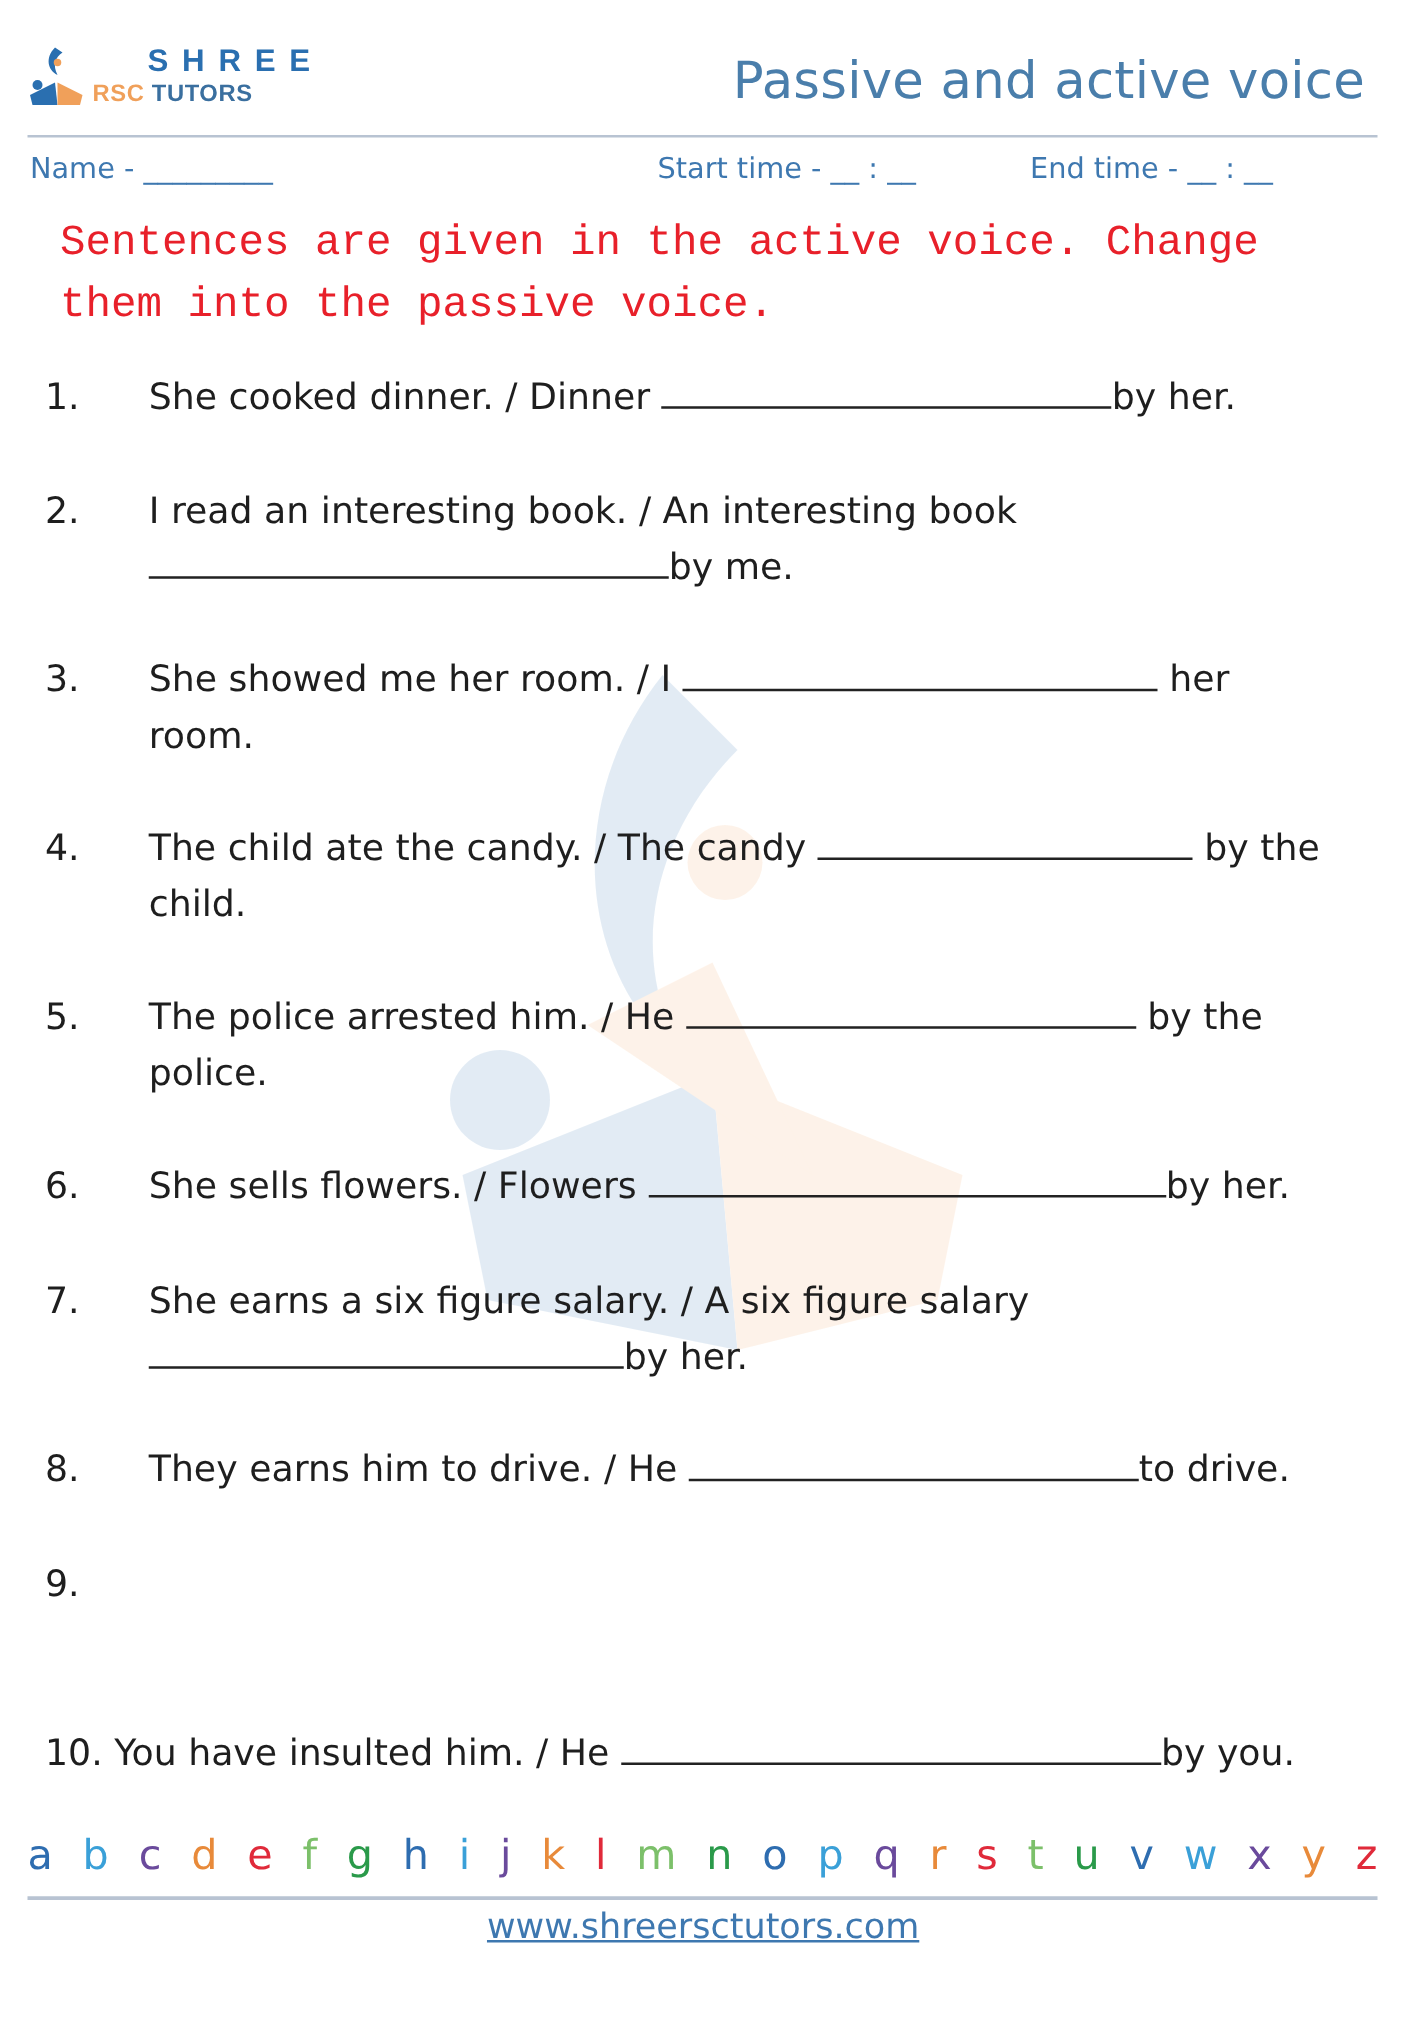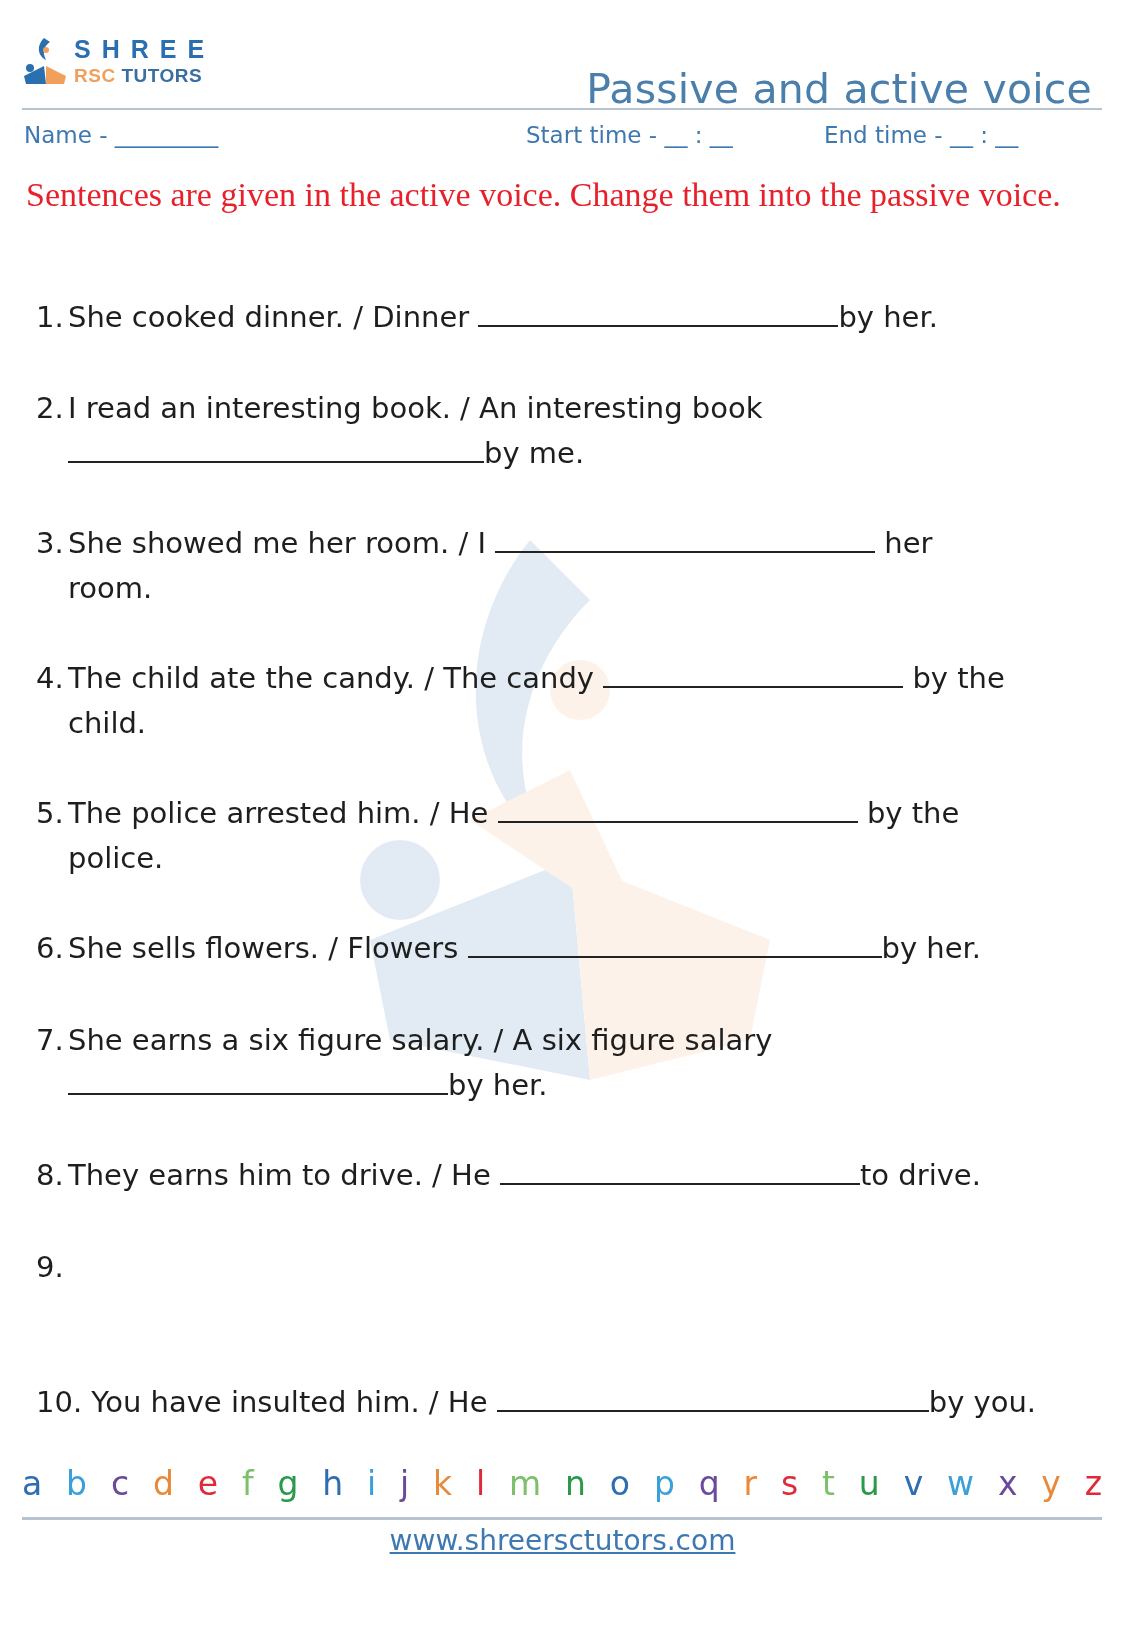--- a/index.html
+++ b/index.html
@@ -3,31 +3,31 @@
 <meta charset="utf-8">
 <style>
   html, body { margin: 0; padding: 0; background: #ffffff; }
   body { width: 1125px; height: 1626px; position: relative; overflow: hidden;
          font-family: "Liberation Sans", sans-serif; color: #1a1a1a; }
   .watermark { position: absolute; left: 330px; top: 520px; width: 480px; height: 560px; opacity: 0.13; pointer-events: none; }
   .header { position: absolute; left: 22px; top: 28px; width: 1080px; height: 80px; }
   .logo { position: absolute; left: 0; top: 8px; display: flex; align-items: center; }
   .logo-mark { width: 46px; height: 50px; margin-right: 6px; }
   .logo-text { display: flex; flex-direction: column; line-height: 1; }
-  .logo-shree { color: #2a6fb0; font-weight: bold; font-size: 25px; letter-spacing: 11px; }
+  .logo-shree { color: #2a6fb0; font-weight: bold; font-size: 25px; letter-spacing: 11px; margin-left: 44px; }
   .logo-sub { font-size: 19px; font-weight: bold; margin-top: 4px; letter-spacing: 0.5px; }
   .logo-sub .rsc { color: #f0a05a; margin-top: 24px; }
   .logo-sub .tutors { color: #3a6f9f; }
-  .title { position: absolute; right: 10px; top: 12px; font-size: 41px; color: #4a7eab; font-family: "DejaVu Sans", sans-serif; letter-spacing: 0.2px; margin-top: 25px; }
+  .title { position: absolute; right: 10px; top: 12px; font-size: 41px; color: #4a7eab; font-family: "DejaVu Sans", sans-serif; letter-spacing: 0.2px; }
   .rule-top { position: absolute; left: 22px; top: 108px; width: 1080px; height: 2px; background: #b8c3d2; }
   .meta { position: absolute; top: 122px; font-size: 23px; color: #3e78b0; font-family: "DejaVu Sans", sans-serif; }
-  .instr { position: absolute; left: 26px; top: 170px; width: 1060px; font-size: 34px; line-height: 50px; color: #e8202a; font-family: Liberation Serif, serif; }
+  .instr { position: absolute; left: 48px; top: 170px; width: 1060px; font-size: 34px; line-height: 50px; color: #e8202a; font-family: Liberation Mono, monospace; }
   .q { position: absolute; left: 36px; width: 1060px; font-size: 29px; line-height: 45px; color: #1e1e1e; font-family: "DejaVu Sans", sans-serif; }
   .q .num { position: absolute; left: 0; top: 0; }
-  .q .body { margin-left: 32px; }
+  .q .body { margin-left: 83px; }
   .blank { display: inline-block; border-bottom: 2.5px solid #222; height: 28px; vertical-align: baseline; }
   .alphabet { position: absolute; left: 22px; top: 1464px; width: 1080px; display: flex; justify-content: space-between; font-size: 33px; font-family: "DejaVu Sans", sans-serif; }
   .rule-bottom { position: absolute; left: 22px; top: 1517px; width: 1080px; height: 3px; background: #b8c3d2; }
   .footer-link { position: absolute; left: 0; width: 1125px; top: 1524px; text-align: center; font-size: 28px; color: #3e78b0; text-decoration: underline; font-family: "DejaVu Sans", sans-serif; }
 </style>
 </head>
 <body>
 
 <svg class="watermark" viewBox="0 0 480 560">
   <path d="M200 20 C120 120 130 260 220 330 C170 250 190 150 260 80 Z" fill="#2a6fb0"></path>

